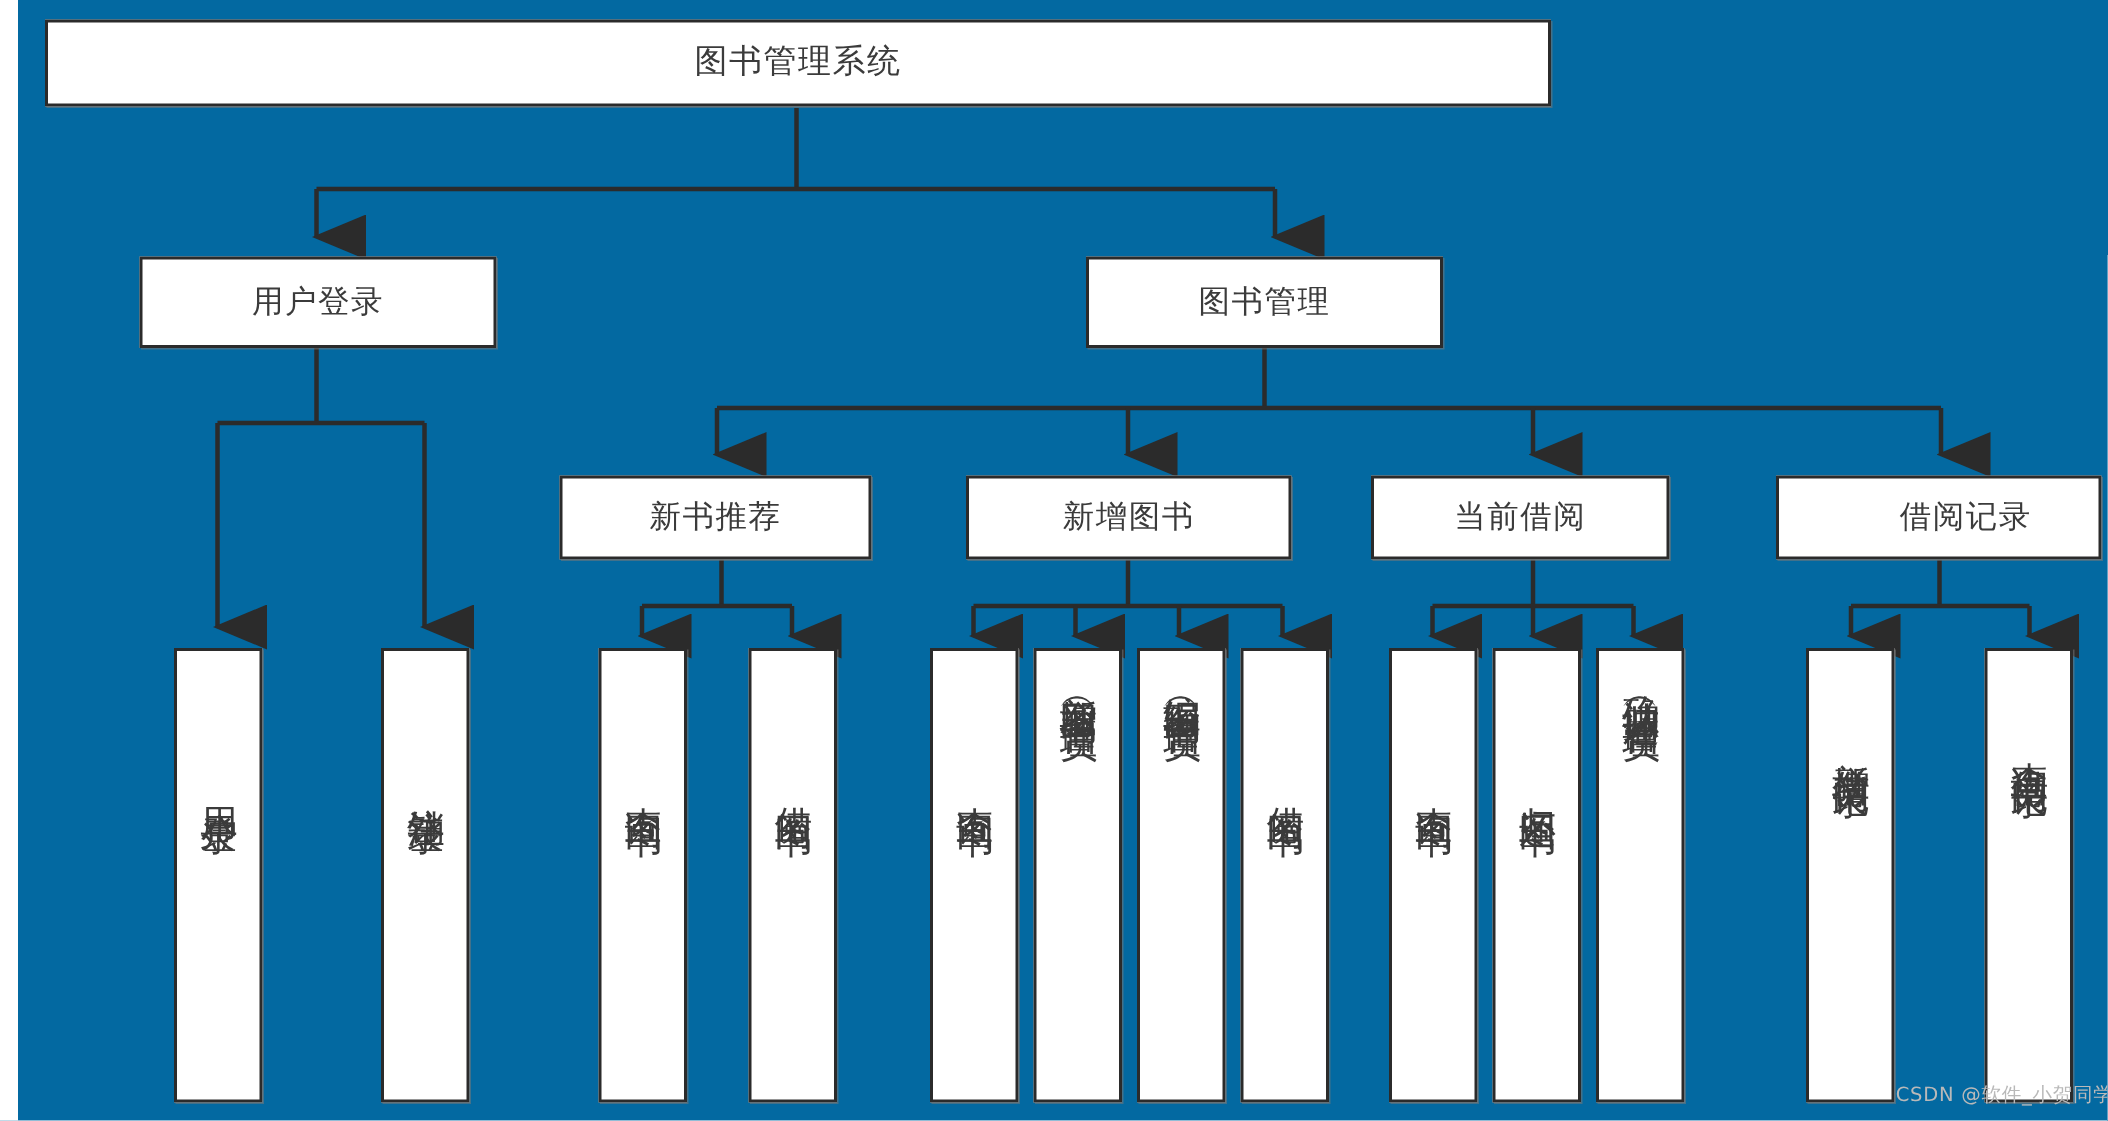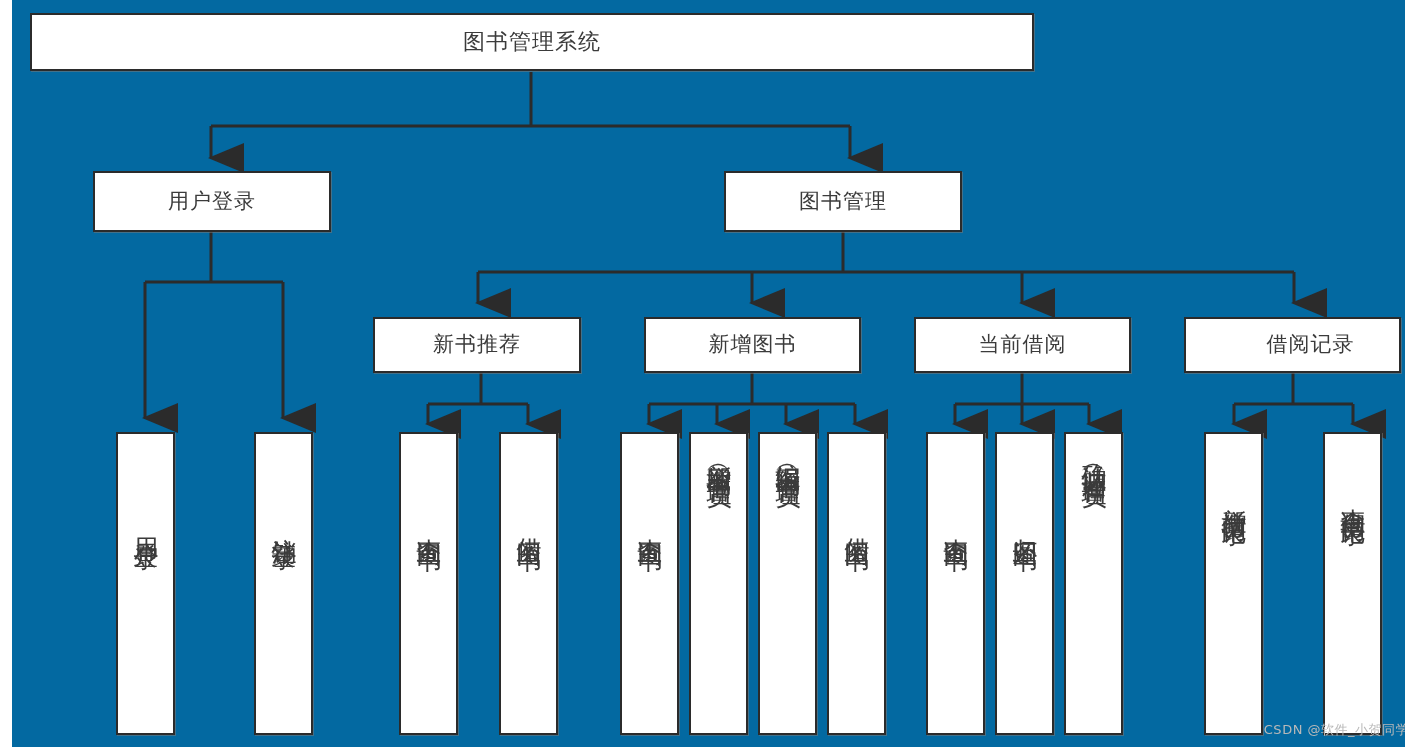--- a/index.html
+++ b/index.html
@@ -151,21 +151,21 @@
   </div>
 
   <div class="node-box" style="left:361px; top:317px; width:208px; height:56px;">
     <span class="label-h">新书推荐</span>
   </div>
 
   <div class="node-box" style="left:632px; top:317px; width:217px; height:56px;">
     <span class="label-h">新增图书</span>
   </div>
 
-  <div class="node-box" style="left:902px; top:317px; width:217px; height:56px;">
+  <div class="node-box" style="left:902px; top:317px; width:199px; height:56px;">
     <span class="label-h">当前借阅</span>
   </div>
 
   <div class="node-box" style="left:1172px; top:317px; width:217px; height:56px;padding-left:36px;">
     <span class="label-h">借阅记录</span>
   </div>
 
   <div class="node-box vertical short" style="left:104px; top:432px; width:59px; height:303px;">
     <span class="label-v">用户登录</span>
   </div>

